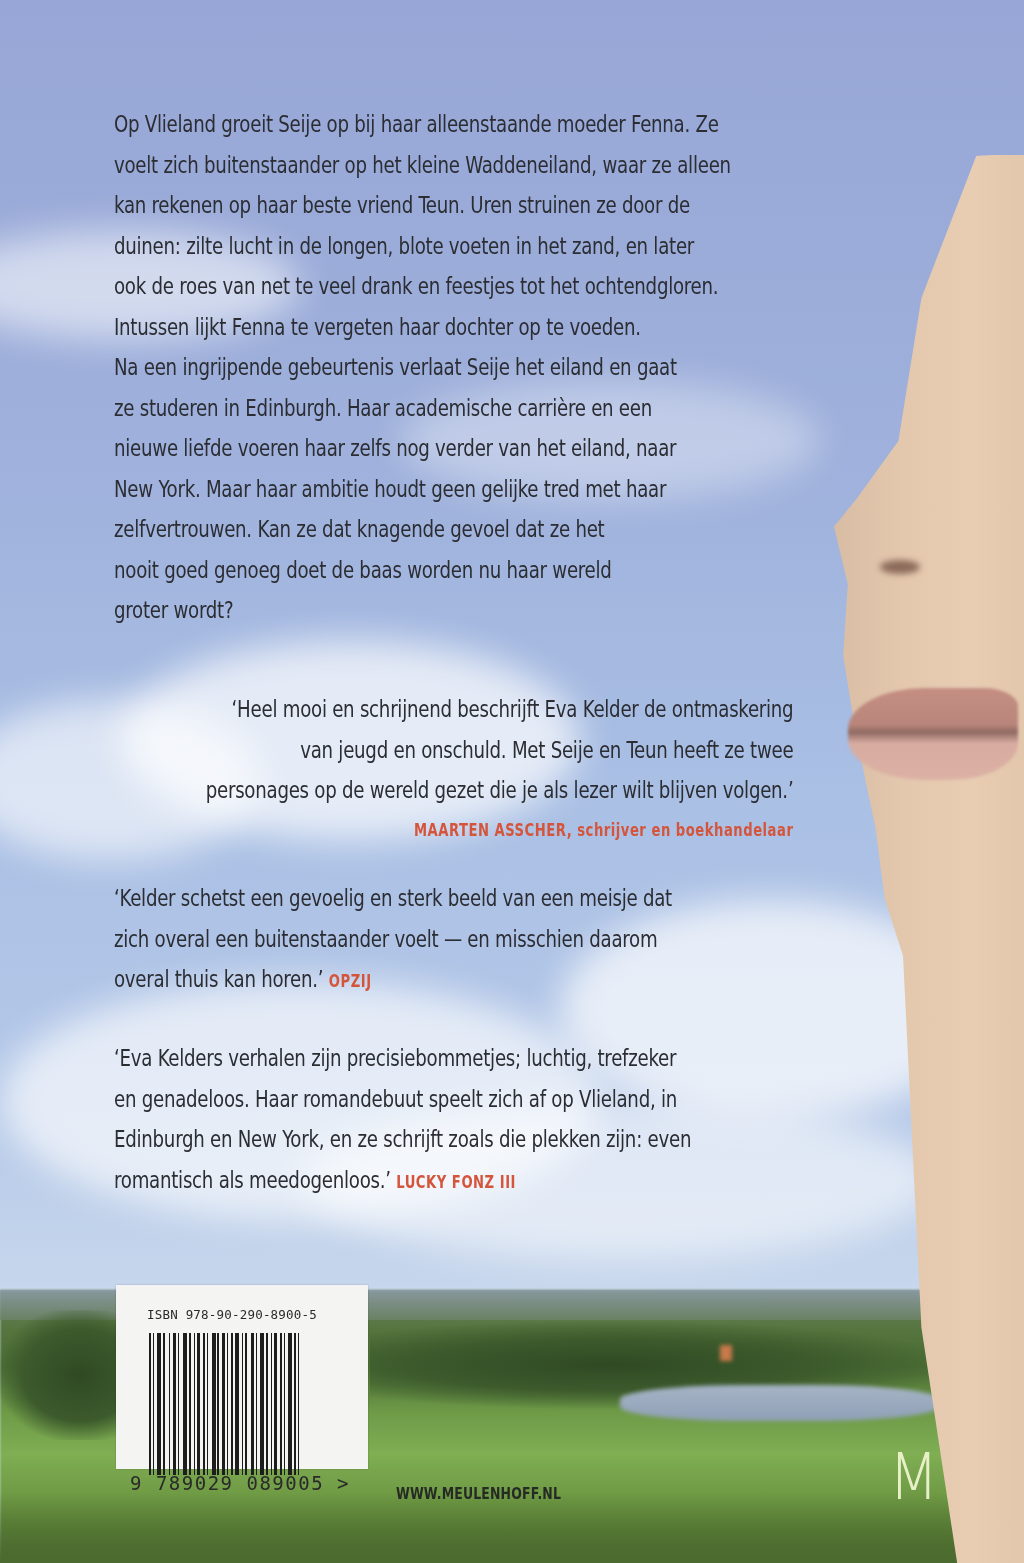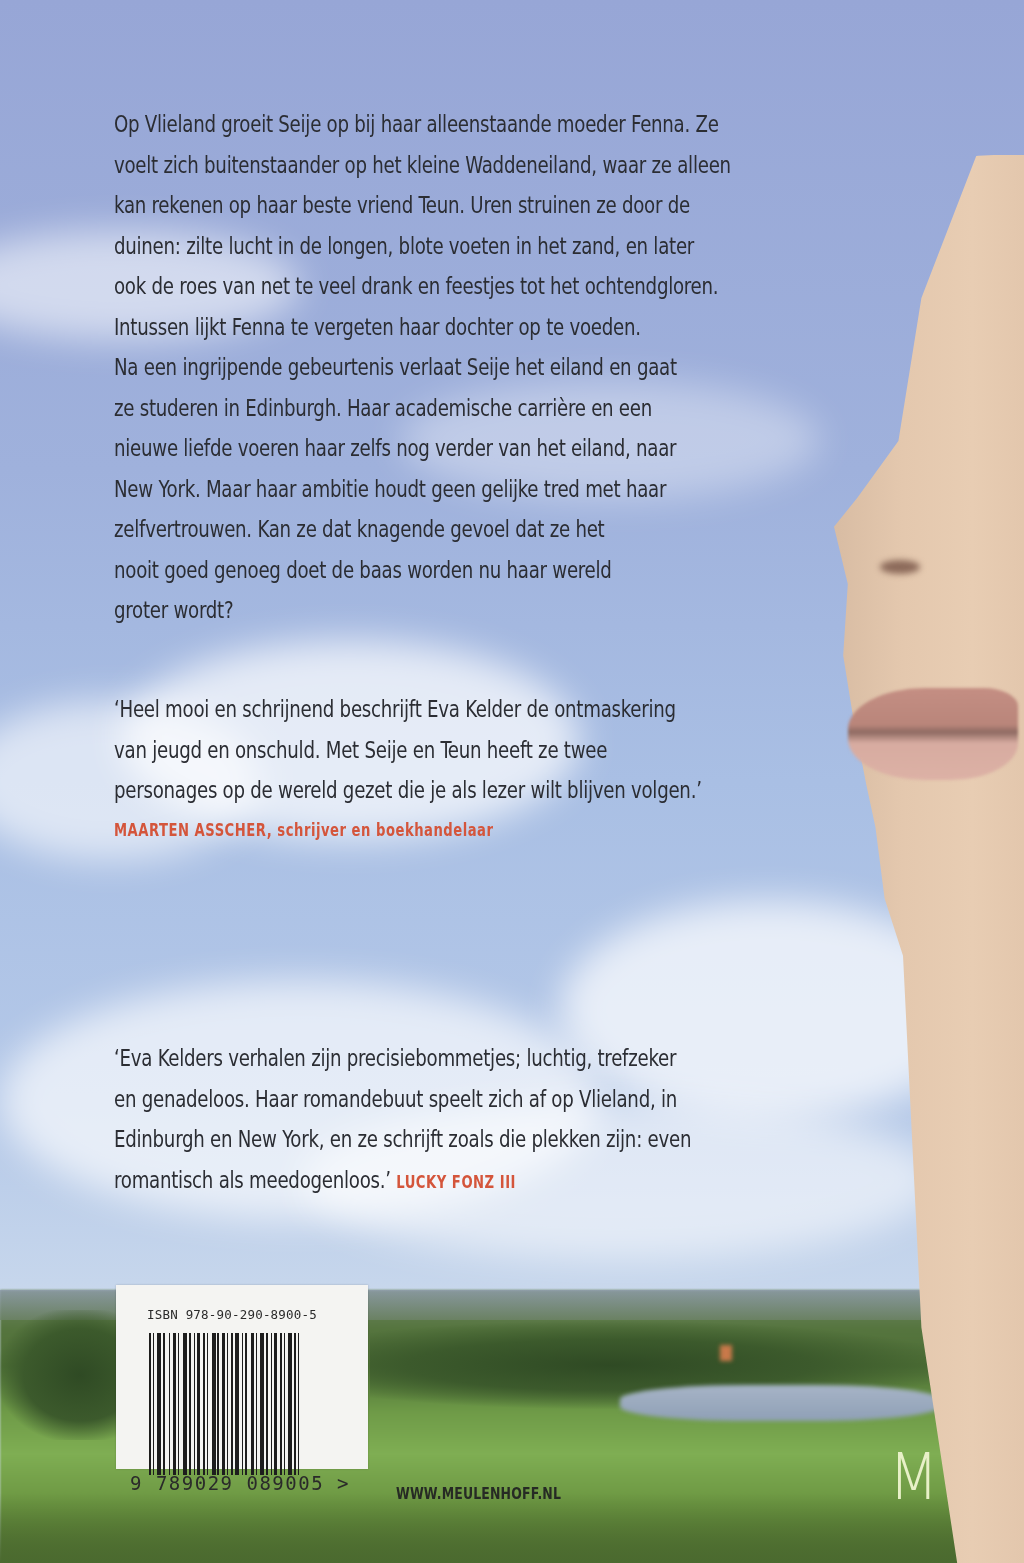--- a/index.html
+++ b/index.html
@@ -47,21 +47,21 @@
 
     
     .text {
       position: absolute; left: 114px; width: 790px;
       color: #2b2d33; font-family: "DejaVu Sans Condensed", "DejaVu Sans", sans-serif;
       font-size: 23.5px; line-height: 40.5px; letter-spacing: -0.3px;
       font-stretch: condensed;
     }
     .text p { margin: 0; white-space: nowrap; transform: scaleX(0.86); transform-origin: left center; }
     .blurb { top: 104px; }
-    .quote1 { top: 689px; }
+    .quote1 { top: 689px; text-align: right; }
     .quote2 { top: 878px; }
     .quote3 { top: 1038px; }
     .attrib {
       color: #d4553b; font-size: 17px; letter-spacing: 0.6px; font-weight: bold;
     }
     .attrib-line { line-height: 34px; }
 
     
     .barcode-box {
       position: absolute; left: 116px; top: 1285px; width: 252px; height: 184px;
@@ -130,20 +130,25 @@
 
   <div class="text quote1">
     <p>‘Heel mooi en schrijnend beschrijft Eva Kelder de ontmaskering</p>
     <p>van jeugd en onschuld. Met Seije en Teun heeft ze twee</p>
     <p>personages op de wereld gezet die je als lezer wilt blijven volgen.’</p>
     <p class="attrib-line">
       <span class="attrib">MAARTEN ASSCHER</span><span class="attrib role">, schrijver en boekhandelaar</span>
     </p>
   </div>
 
+  <div class="text quote2">
+    <p>‘Kelder schetst een gevoelig en sterk beeld van een meisje dat</p>
+    <p>zich overal een buitenstaander voelt — en misschien daarom</p>
+    <p><span>overal thuis kan horen.’</span> <span class="attrib">OPZIJ</span></p>
+  </div>
 
   <div class="text quote3">
     <p>‘Eva Kelders verhalen zijn precisiebommetjes; luchtig, trefzeker</p>
     <p>en genadeloos. Haar romandebuut speelt zich af op Vlieland, in</p>
     <p>Edinburgh en New York, en ze schrijft zoals die plekken zijn: even</p>
     <p><span>romantisch als meedogenloos.’</span> <span class="attrib">LUCKY FONZ III</span></p>
   </div>
 
   <div class="barcode-box">
     <div class="isbn-label">ISBN 978-90-290-8900-5</div>

